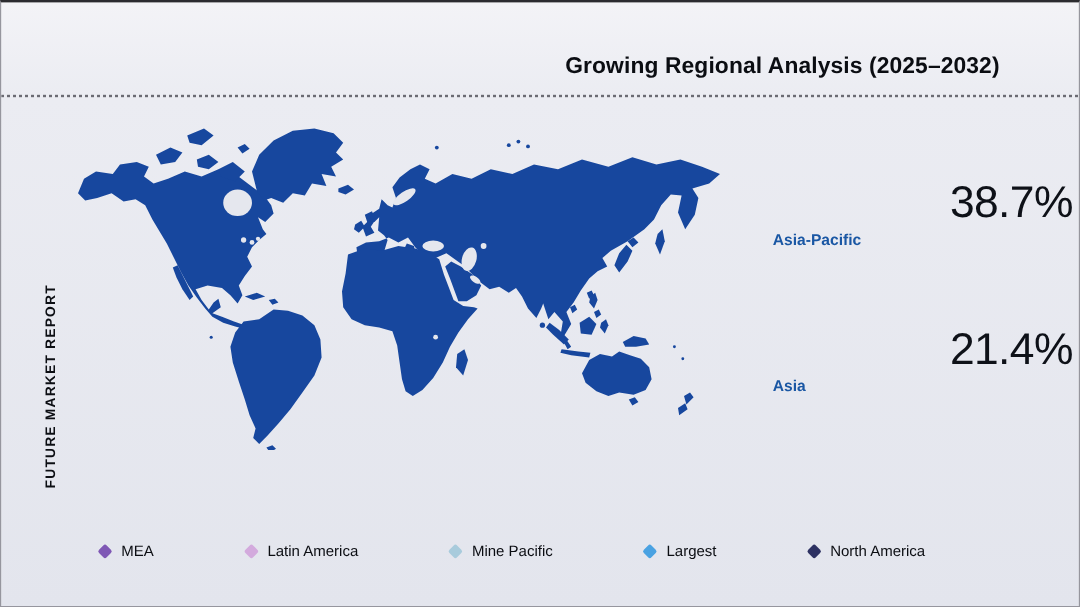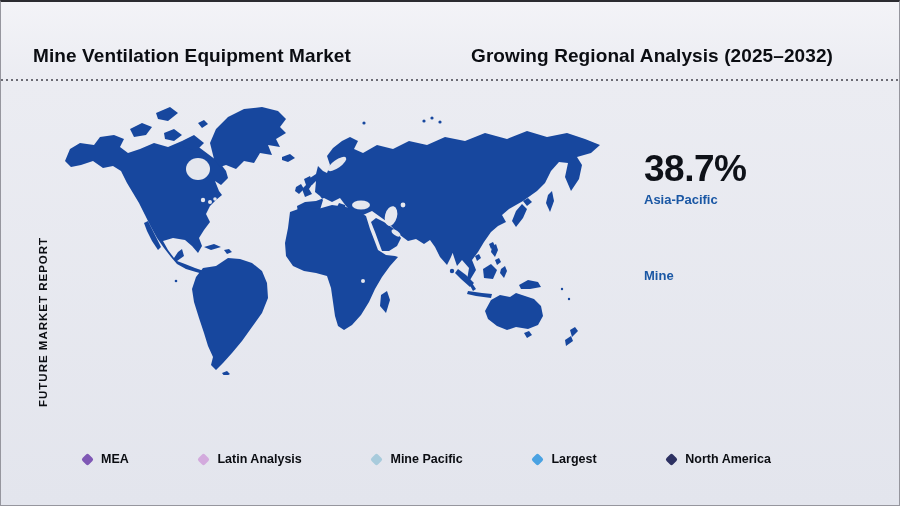--- a/index.html
+++ b/index.html
@@ -21,36 +21,35 @@
     display:flex;align-items:center;justify-content:center;
     writing-mode:vertical-rl;transform:rotate(180deg);
     font-size:11.5px;font-weight:700;letter-spacing:1px;color:#0c0e13;white-space:nowrap;
   }
   .map-wrap{position:absolute;left:63px;top:97px;width:540px;height:276px;}
   .stats{position:absolute;left:643px;top:0;width:250px;}
   .stat{position:absolute;left:0;width:250px;}
   .stat-1{top:141px;}
   .stat-2{top:263px;}
   .stat-label{font-size:15.5px;font-weight:700;color:#0b0d12;line-height:1.2;white-space:nowrap;}
-  .stat-value{font-size:37px;font-weight:700;color:#0e1118;line-height:1.05;letter-spacing:-.5px;margin-top:7px;}
+  .stat-value{font-size:37px;font-weight:400;color:#0e1118;line-height:1.05;letter-spacing:-.5px;margin-top:7px;text-align:right;}
   .stat-region{font-size:13px;font-weight:700;line-height:1.2;margin-top:3px;}
   .legend{
     position:absolute;left:82px;right:128px;top:447px;height:20px;
     display:flex;justify-content:space-between;align-items:center;
   }
   .legend-item{display:flex;align-items:center;gap:9px;}
   .legend-marker{width:9px;height:9px;border-radius:2px;transform:rotate(45deg);flex:0 0 auto;}
-  .legend-label{font-size:12.5px;font-weight:700;color:#0b0d12;white-space:nowrap;}
+  .legend-label{font-size:12.5px;font-weight:400;color:#0b0d12;white-space:nowrap;}
 </style>
 </head>
 <body>
 
 <div class="frame">
 
-  <div class="title title-left">Mine Ventilation Equipment Market</div>
   <div class="title title-right">Growing Regional Analysis (2025–2032)</div>
   <div class="dotted-sep"></div>
 
   <div class="brand-vertical">FUTURE MARKET REPORT</div>
 
   <div class="map-wrap">
     <svg width="540" height="276" viewBox="0 0 540 276" xmlns="http://www.w3.org/2000/svg">
       <g fill="#17479E" stroke="none">
         <path d="M1,62 L6,50 L16,44 L30,46 L36,38 L50,36 L60,40 L56,48 L64,54 L76,50 L90,44 L104,48 L118,42 L132,46 L140,52 L148,58 L156,64 L162,72 L164,79 L157,86 L151,82 L155,92 L158,96 L152,101 L146,107 L142,115 L146,123 L140,131 L135,139 L138,147 L134,154 L128,147 L121,141 L109,139 L99,142 L104,151 L110,159 L114,153 L118,150 L120,157 L113,162 L121,165 L131,169 L140,172 L149,170 L156,173 L153,178 L143,176 L132,173 L122,170 L113,165 L107,158 L100,149 L93,139 L87,128 L81,116 L75,104 L69,94 L63,84 L57,72 L49,67 L39,69 L29,62 L17,66 L7,68 Z"></path>
         <path d="M84,122 L88,130 L93,140 L97,148 L94,151 L88,142 L83,132 L80,124 Z"></path>
@@ -100,32 +99,33 @@
       </g>
     </svg>
   </div>
 
   <div class="stats">
     <div class="stat stat-1">
       <div class="stat-value">38.7%</div>
       <div class="stat-region" style="color: rgb(26, 87, 164);">Asia-Pacific</div>
     </div>
     <div class="stat stat-2">
-      <div class="stat-region" style="color: rgb(26, 87, 164);">Mine</div>
+      <div class="stat-value">21.4%</div>
+      <div class="stat-region" style="color: rgb(26, 87, 164);">Asia</div>
     </div>
   </div>
 
   <div class="legend">
     <div class="legend-item">
       <span class="legend-marker" style="background-color: rgb(127, 88, 181);"></span>
       <span class="legend-label">MEA</span>
     </div>
     <div class="legend-item">
       <span class="legend-marker" style="background-color: rgb(211, 170, 221);"></span>
-      <span class="legend-label">Latin Analysis</span>
+      <span class="legend-label">Latin America</span>
     </div>
     <div class="legend-item">
       <span class="legend-marker" style="background-color: rgb(168, 203, 220);"></span>
       <span class="legend-label">Mine Pacific</span>
     </div>
     <div class="legend-item">
       <span class="legend-marker" style="background-color: rgb(74, 162, 226);"></span>
       <span class="legend-label">Largest</span>
     </div>
     <div class="legend-item">

